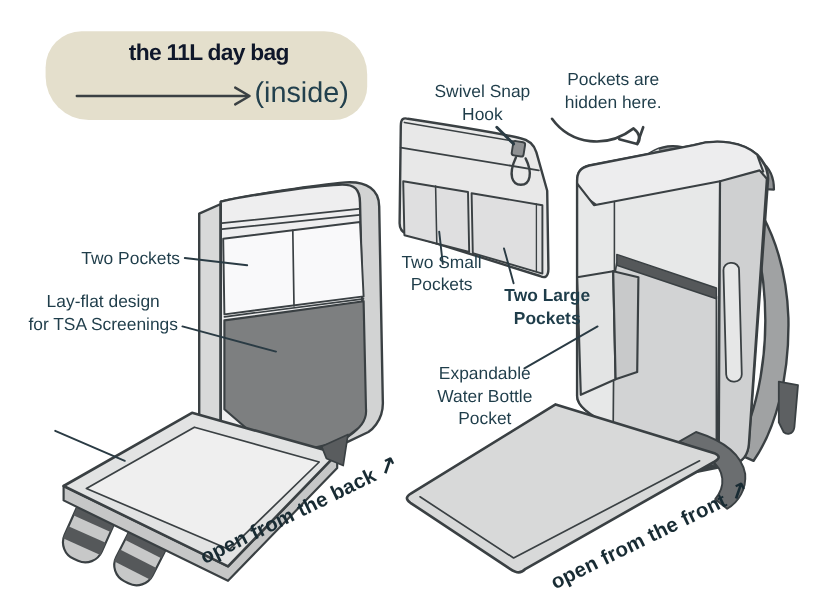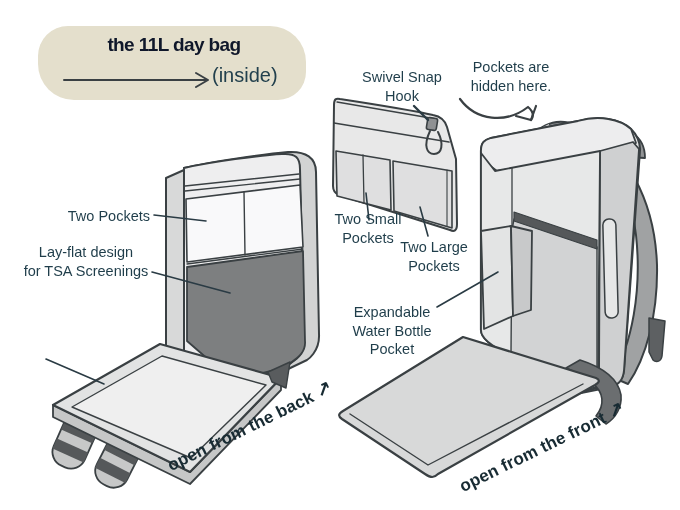--- a/index.html
+++ b/index.html
@@ -11,32 +11,32 @@
   .art{position:absolute;left:0;top:0;z-index:2;}
   .title-badge{
     position:absolute;left:38px;top:26px;width:268px;height:74px;
     background:#e4dfcc;border-radius:30px 36px 28px 36px;z-index:1;
   }
   .txt{position:absolute;z-index:3;color:#1f3d4a;}
   .page-title{
     left:56px;top:34px;width:236px;text-align:center;
     font-size:19px;font-weight:bold;letter-spacing:-0.6px;color:#0f172a;
   }
-  .page-subtitle{left:212px;top:64px;width:84px;font-size:20px;color:#22404d;}
+  .page-subtitle{left:212px;top:64px;width:84px;font-size:24px;color:#22404d;}
   .label{
     font-size:14.5px;line-height:18.5px;white-space:pre;text-align:center;
   }
   .lbl-two-pockets{left:30px;top:207px;width:120px;text-align:right;}
   .lbl-lay-flat{left:16px;top:243px;width:140px;}
   .lbl-laptop{left:16px;top:324px;width:136px;}
   .lbl-swivel{left:352px;top:68px;width:100px;}
   .lbl-hidden{left:456px;top:58px;width:110px;}
   .lbl-small{left:326px;top:210px;width:84px;}
-  .lbl-large{left:390px;top:238px;width:88px;}
-  .lbl-bottle{left:334px;top:303px;width:116px;}
+  .lbl-large{left:412px;top:238px;width:88px;font-weight:bold;}
+  .lbl-bottle{left:346px;top:303px;width:116px;}
   .caption{
     font-size:17px;font-weight:bold;color:#182b33;letter-spacing:0.2px;
     white-space:nowrap;transform-origin:0 0;
   }
   .cap-back{left:163px;top:455px;transform:rotate(-26deg);}
   .cap-front{left:455px;top:476px;transform:rotate(-26deg);}
   .caption .arrow{font-family:"DejaVu Sans",sans-serif;font-size:19px;font-weight:bold;}
 </style>
 </head>
 <body>

